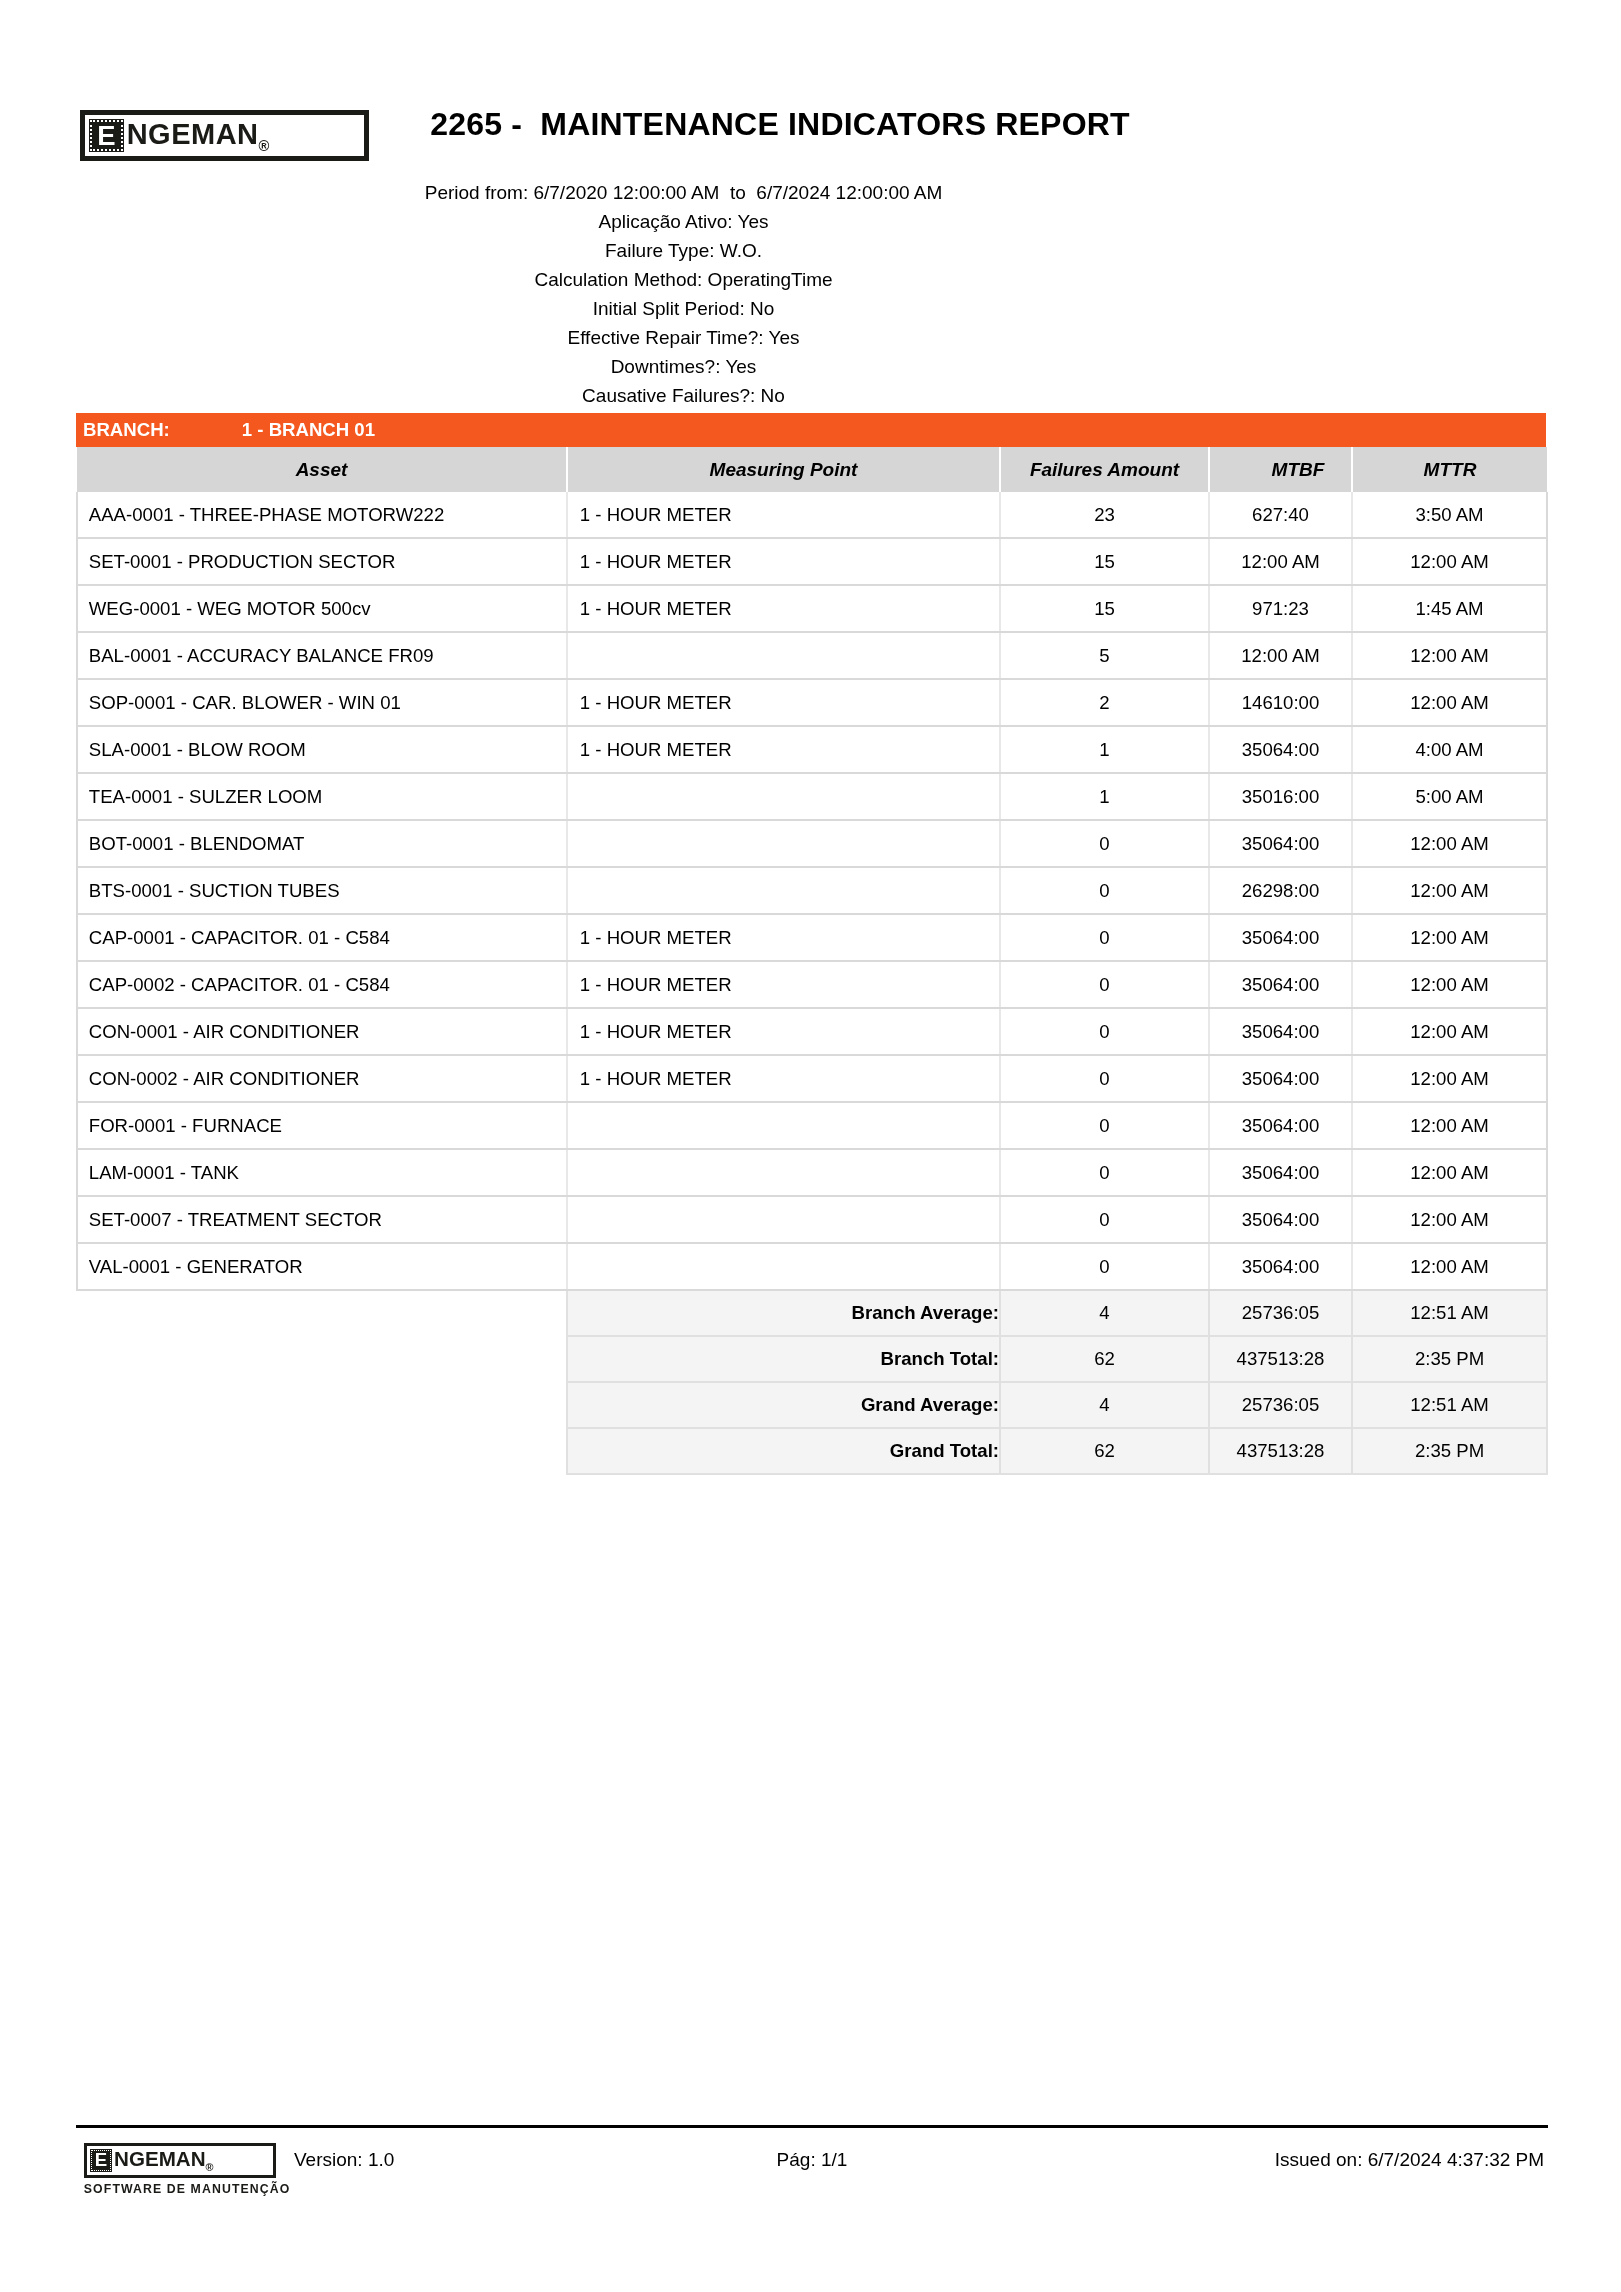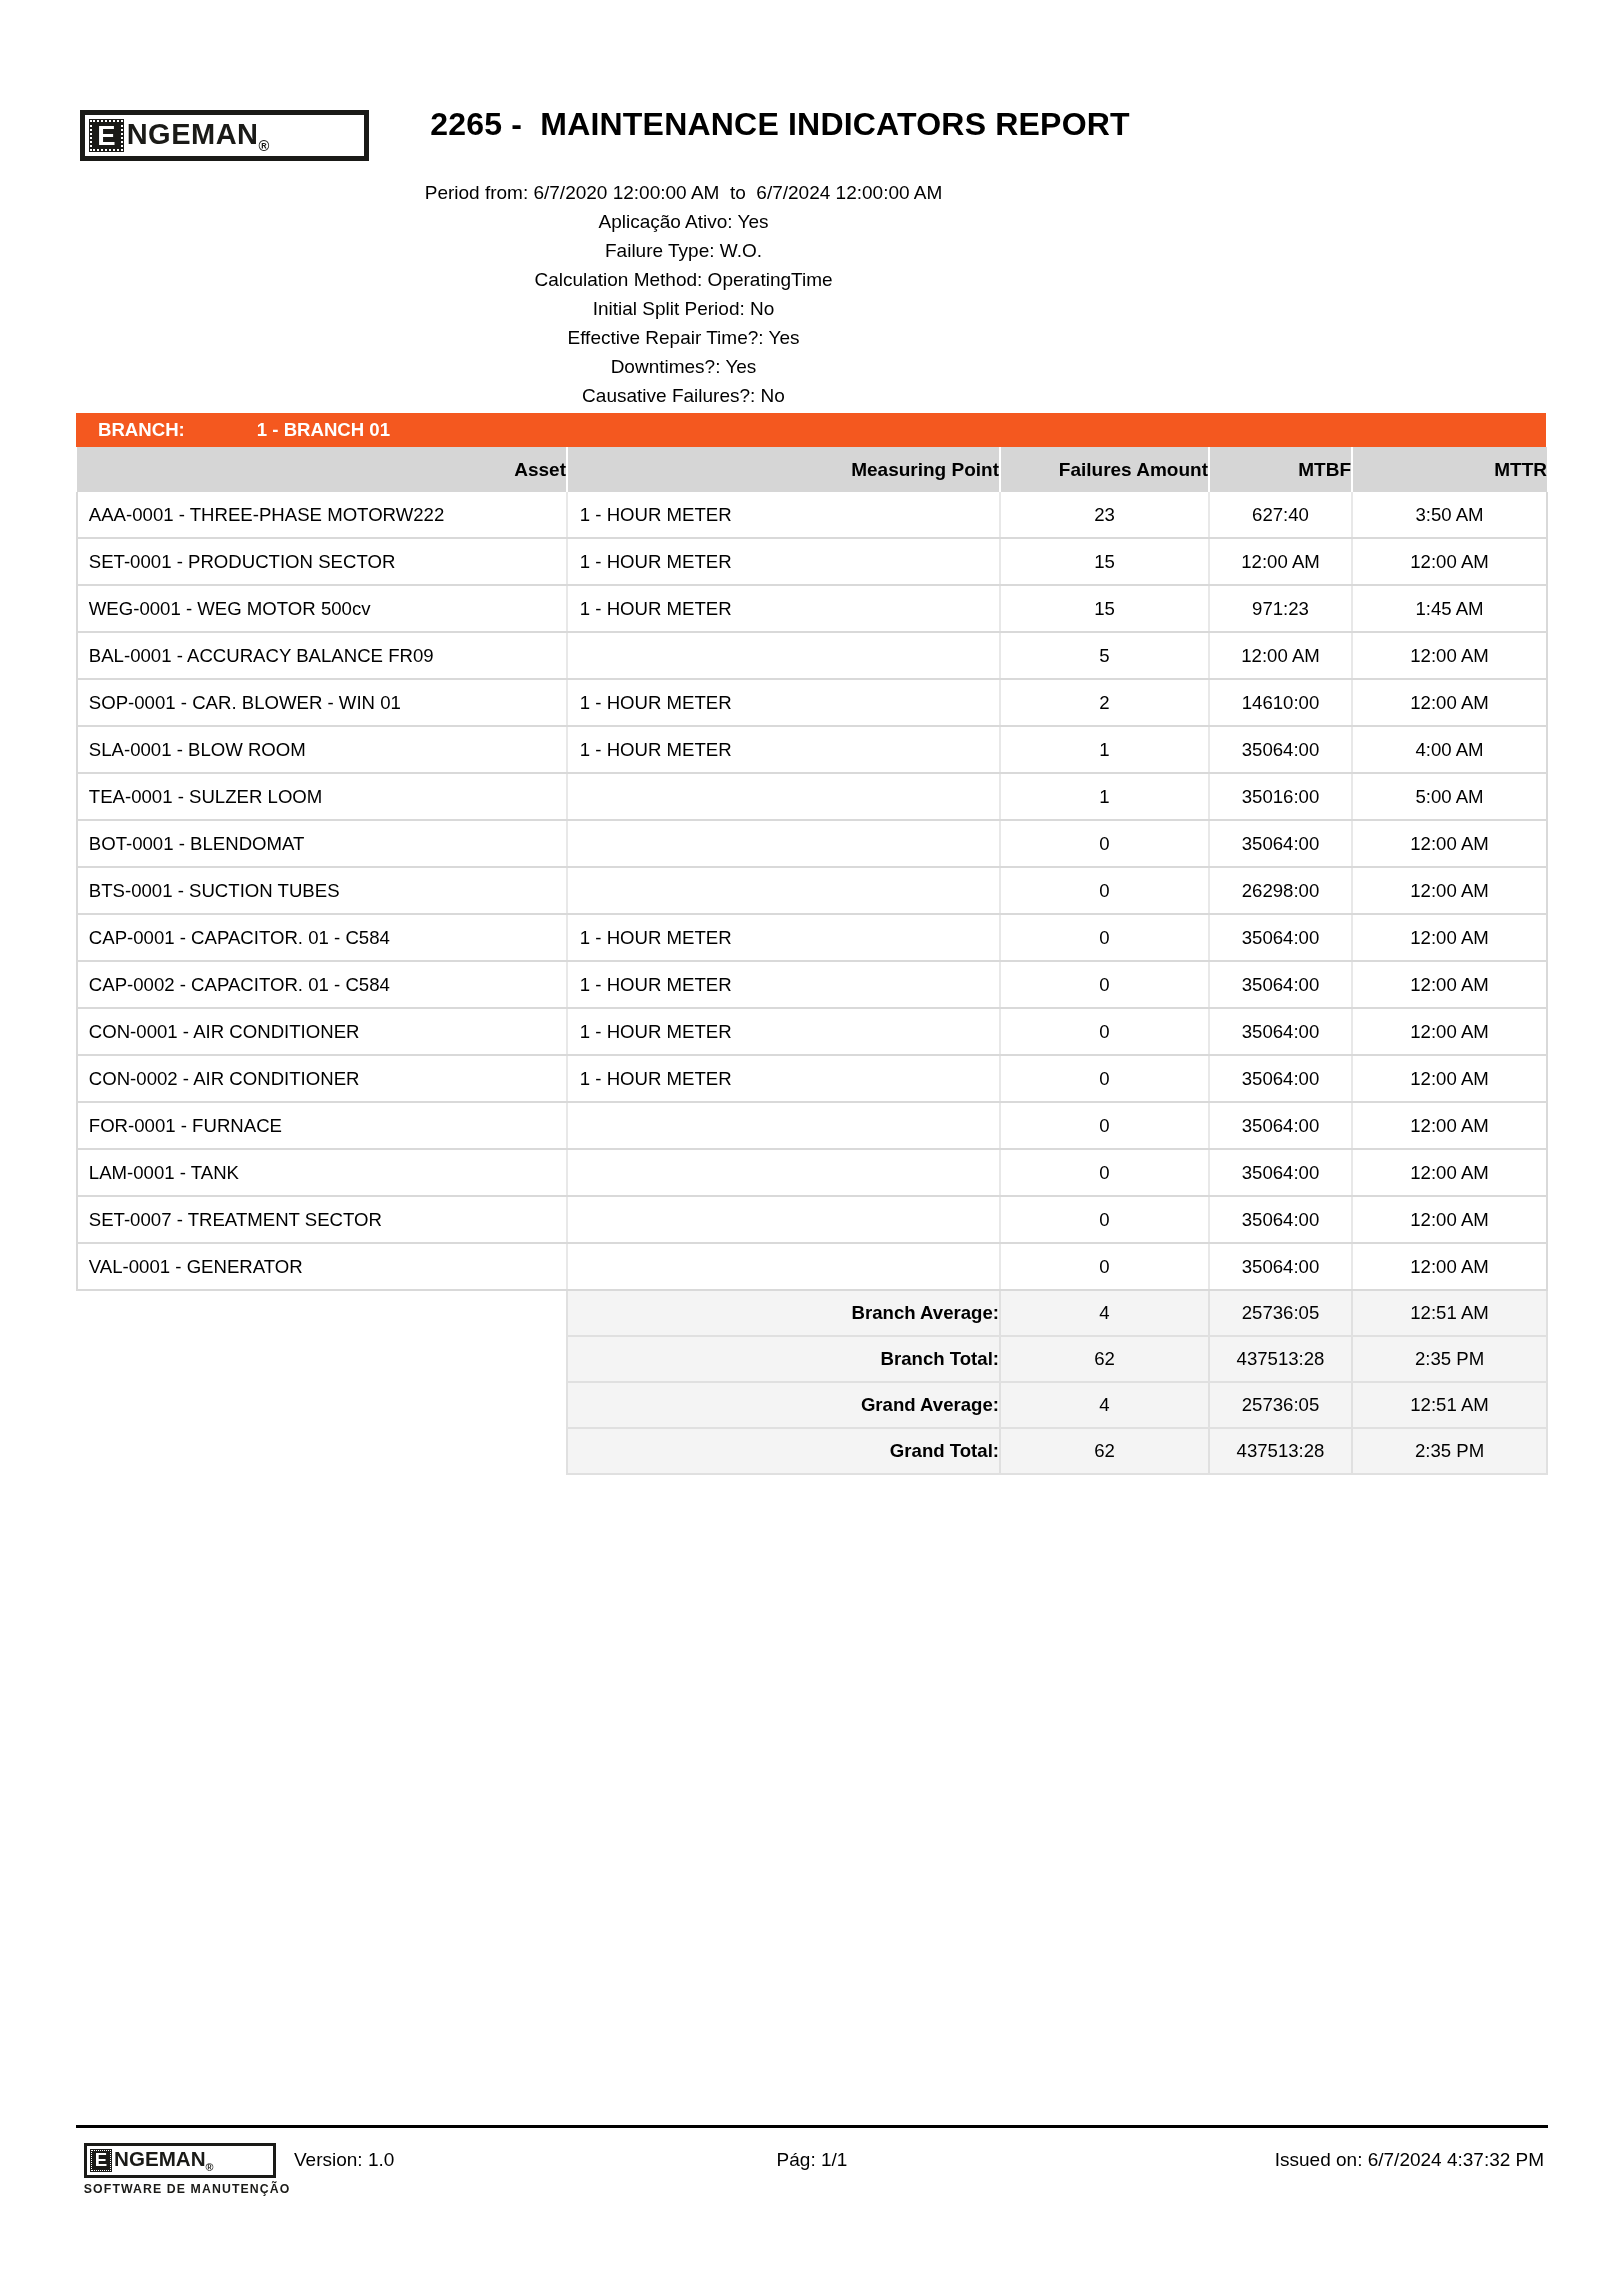--- a/index.html
+++ b/index.html
@@ -112,21 +112,21 @@
     top: 413px;
     width: 1470px;
     height: 34px;
     background: #F4581F;
     color: #ffffff;
     font-weight: bold;
     font-size: 18.6px;
     display: flex;
     align-items: center;
   }
-  .branch-label { margin-left: 22px; }
+  .branch-label { margin-left: 7px; }
   .branch-value { margin-left: 72px; }
 
   
   .tbl {
     position: absolute;
     left: 76px;
     top: 447px;
     width: 1470px;
     border-collapse: collapse;
     table-layout: fixed;
@@ -141,22 +141,23 @@
   .col-mp      { width: 433px; }
   .col-fa      { width: 209px; }
   .col-mtbf    { width: 143px; }
   .col-mttr    { width: 195px; }
 
   thead th {
     background: #d6d6d6;
     font-weight: bold;
     font-size: 19px;
     height: 45px;
-    text-align: right;
+    text-align: center;
     border-right: 2px solid #ffffff;
+    font-style: italic;
   }
   thead th:last-child { border-right: none; }
 
   tbody.data td {
     height: 45px;
     background: #ffffff;
     border-bottom: 2px solid #d9d9d9;
     border-right: 2px solid #e8e8e8;
     font-size: 18.6px;
   }

